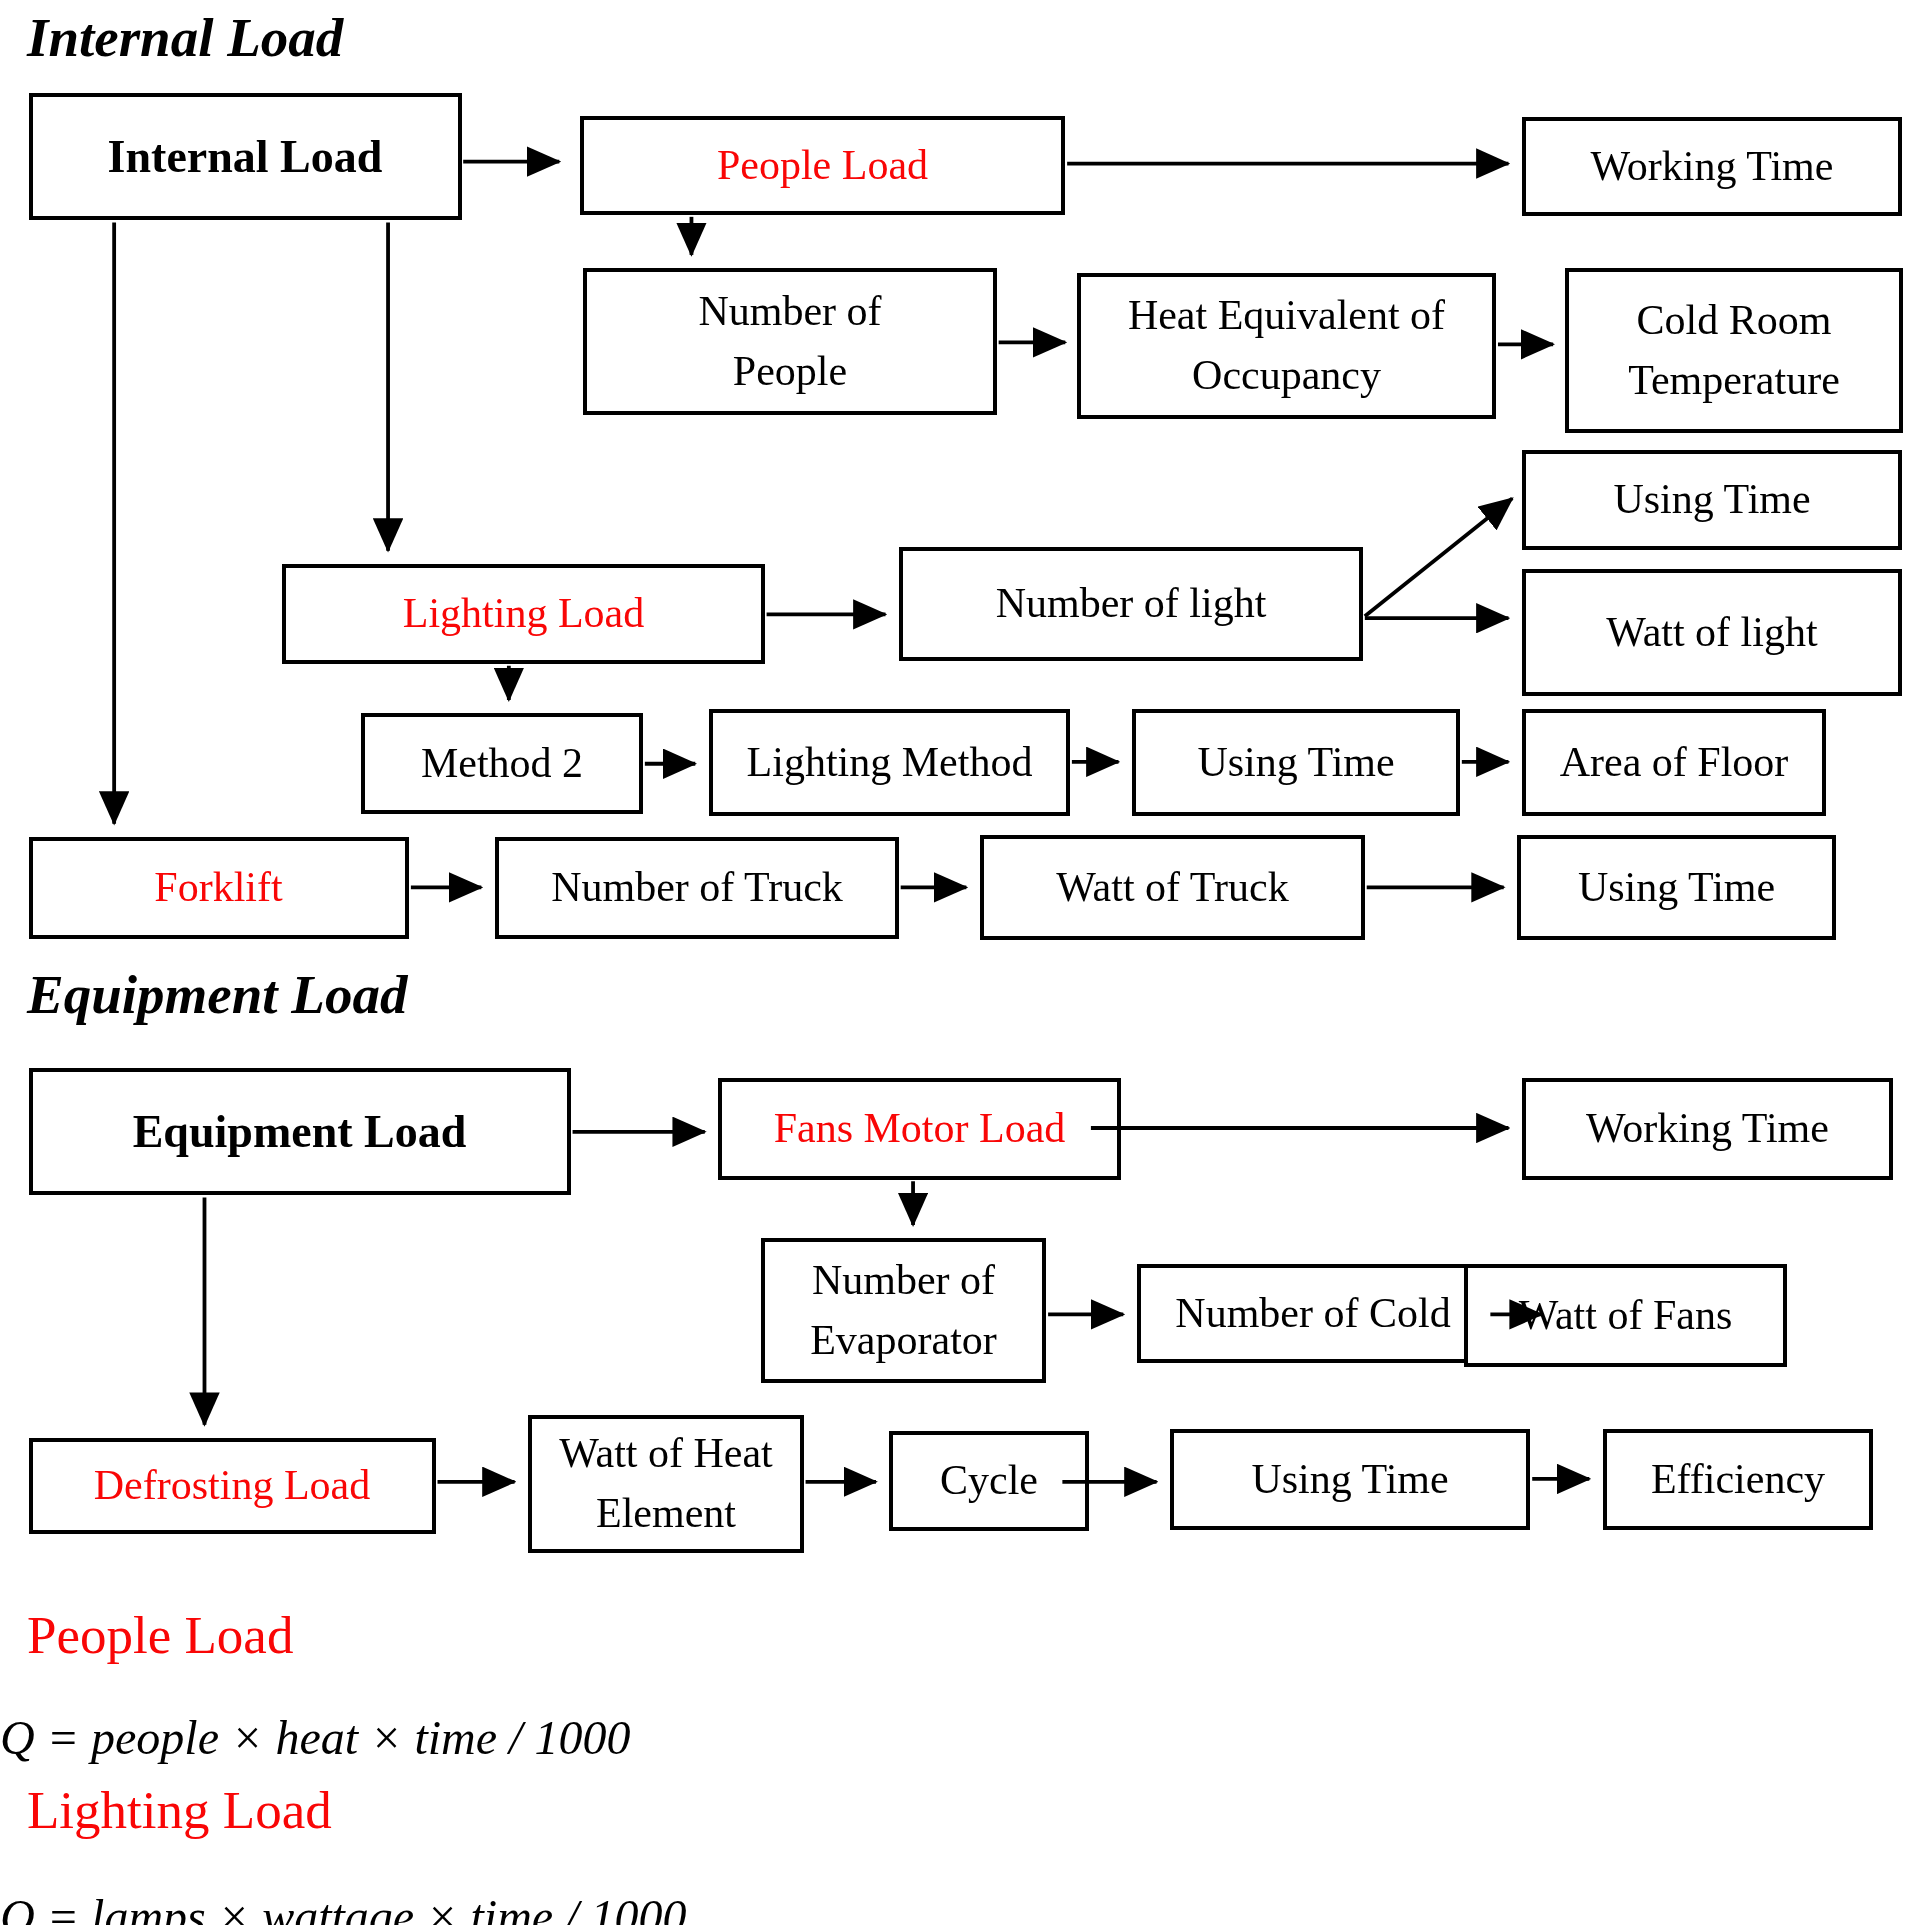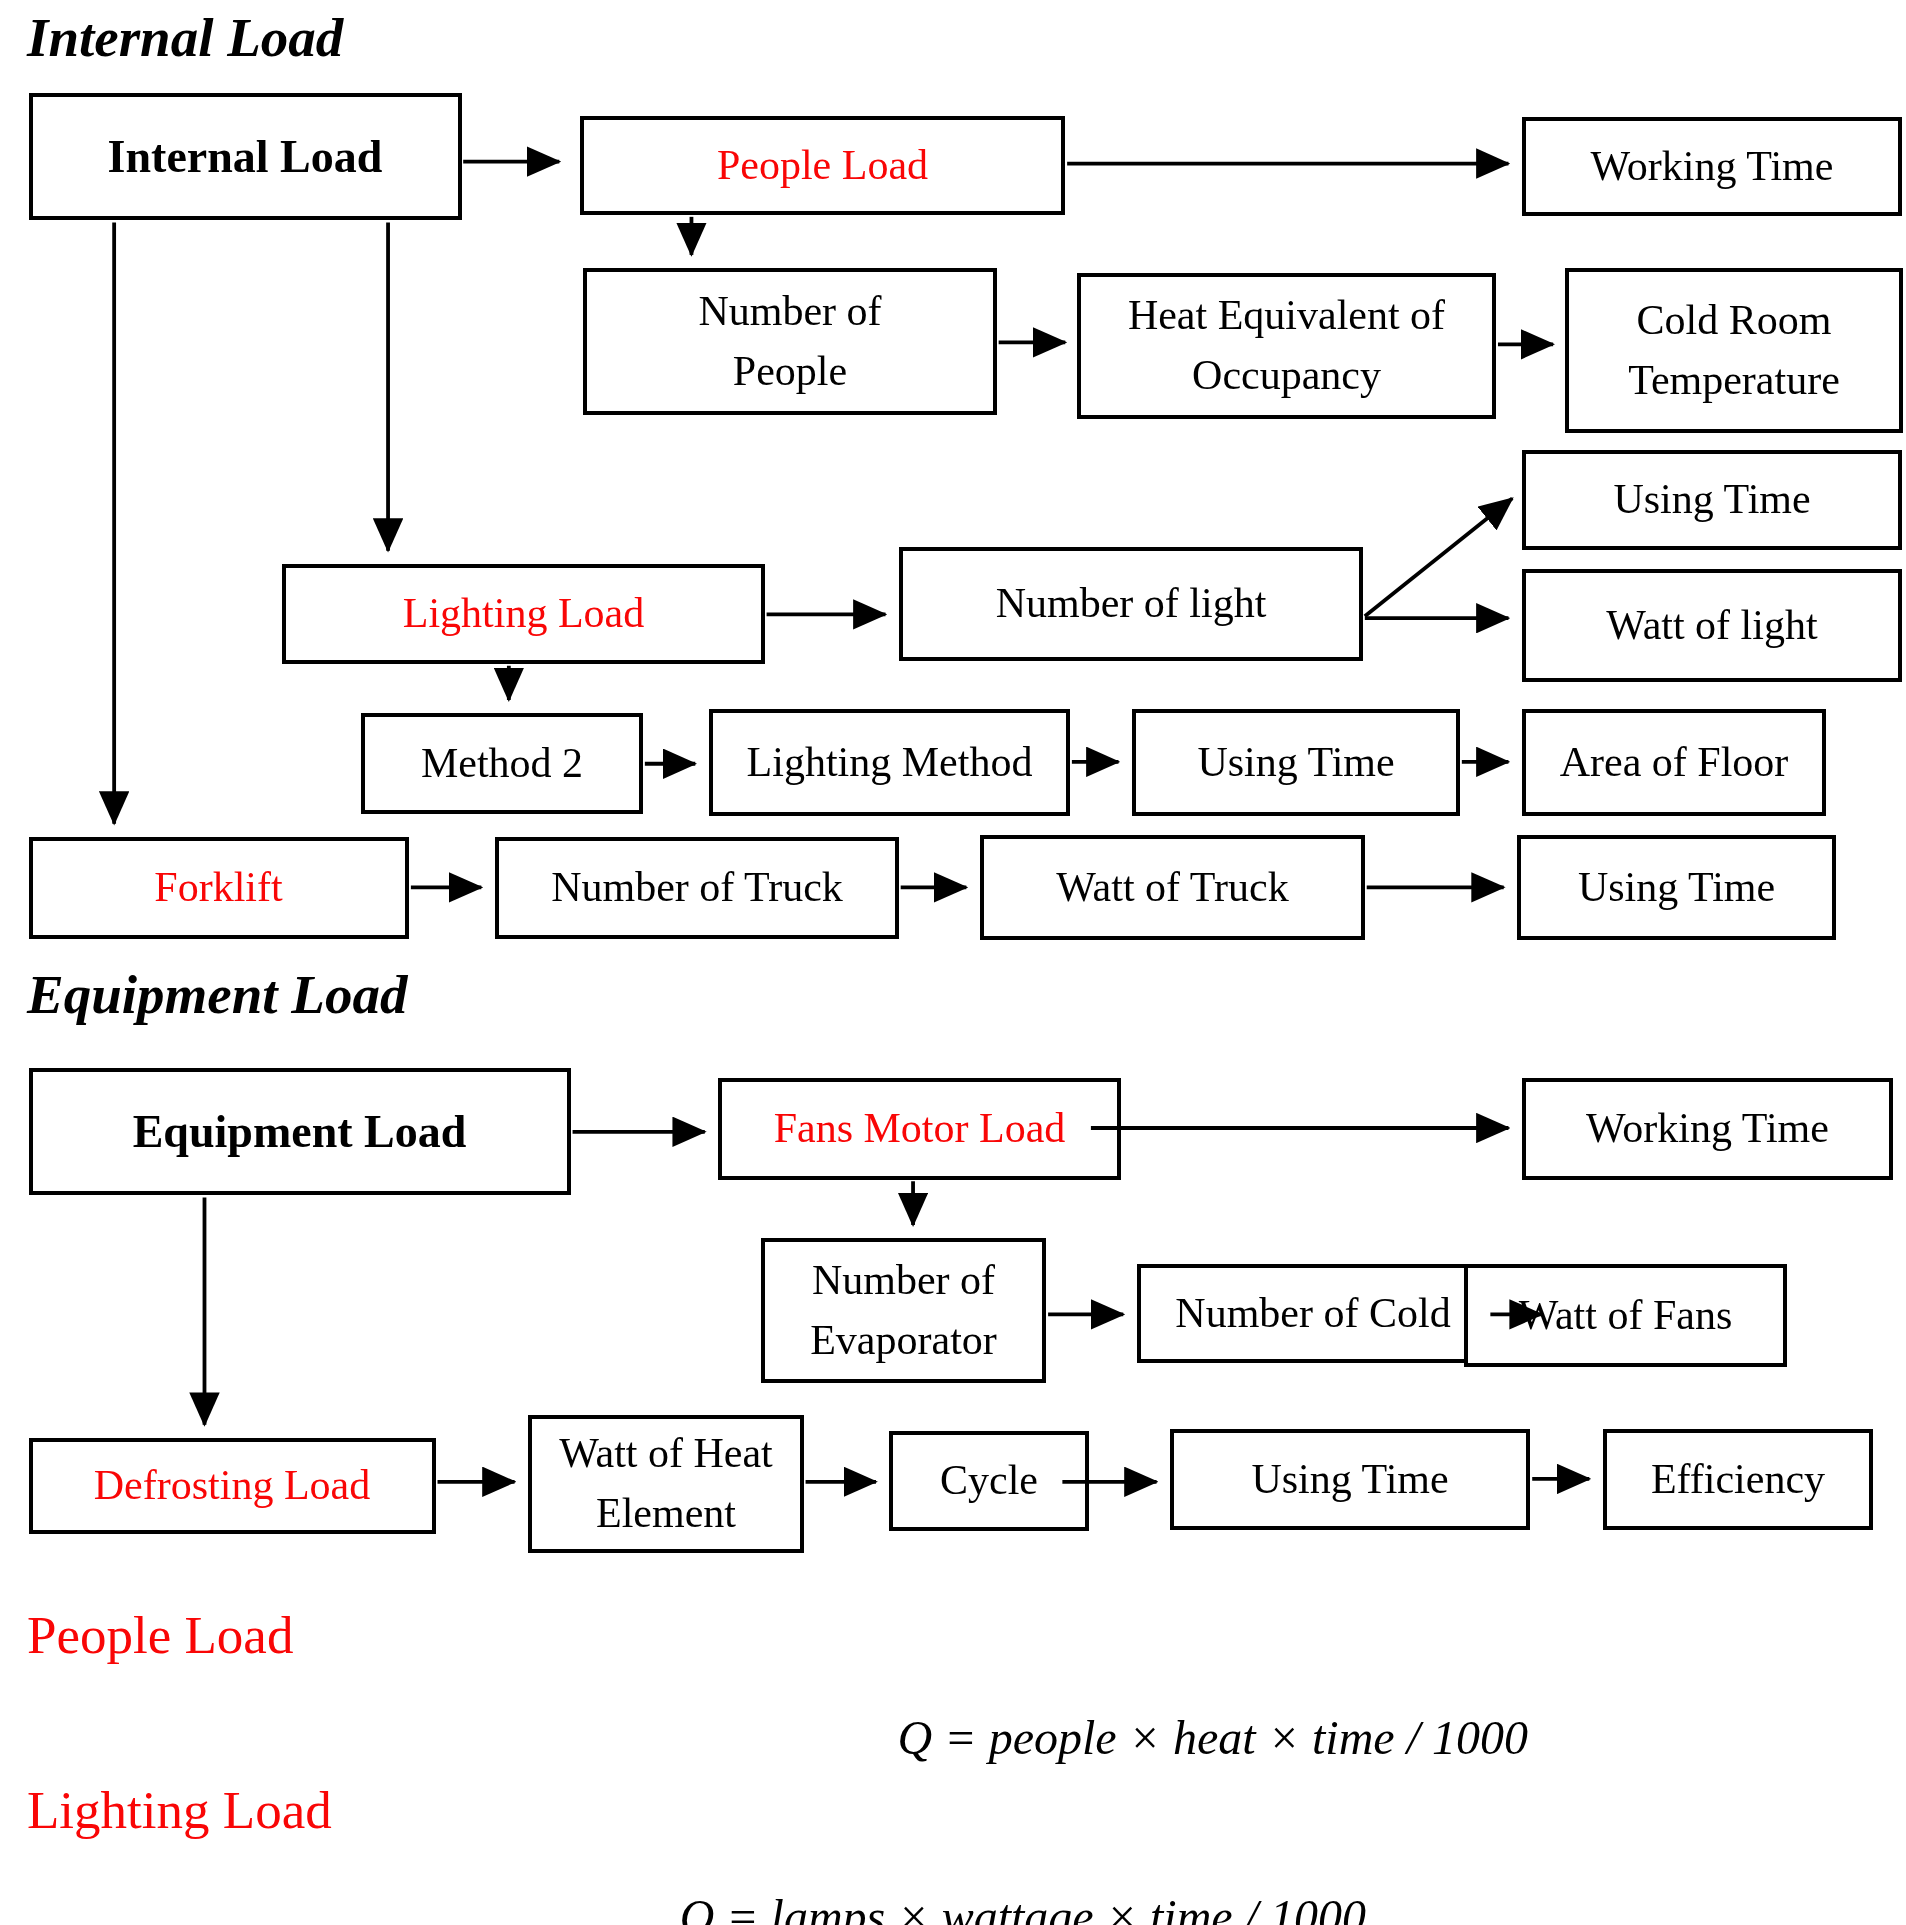--- a/index.html
+++ b/index.html
@@ -7,21 +7,21 @@
        font-family:"Liberation Serif", serif;color:#000;}
   #canvas{position:absolute;left:0;top:0;width:1906px;height:1925px;}
   .box{position:absolute;border:4.8px solid #000;background:#fff;
        display:flex;align-items:center;justify-content:center;text-align:center;
        font-size:42px;line-height:1.42;white-space:pre-line;box-sizing:border-box;}
   .bold{font-weight:bold;font-size:46px;}
   .red{color:#f90606;}
   .section-heading{position:absolute;font-size:55px;font-weight:bold;font-style:italic;
        white-space:nowrap;}
   .red-heading{position:absolute;font-size:53px;color:#f90606;white-space:nowrap;}
-  .formula{position:absolute;left:0;width:1646px;text-align:right;
+  .formula{position:absolute;left:0;width:1646px;text-align:left;
        font-size:48px;font-style:italic;white-space:nowrap;}
   svg.arrows{position:absolute;left:0;top:0;width:1906px;height:1925px;pointer-events:none;}
   svg.arrows line{stroke:#000;stroke-width:4;}
 </style>
 </head>
 <body>
 
 <div id="canvas">
 
   <div class="section-heading" style="left:27px;top:5.7px">Internal Load</div>
@@ -40,21 +40,21 @@
 
   <div class="box" style="left:1565px;top:268px;width:338px;height:165px">Cold Room
 Temperature</div>
 
   <div class="box" style="left:1522px;top:450px;width:380px;height:100px">Using Time</div>
 
   <div class="box red" style="left:282px;top:564px;width:483px;height:100px">Lighting Load</div>
 
   <div class="box" style="left:899px;top:547px;width:464px;height:114px">Number of light</div>
 
-  <div class="box" style="left:1522px;top:569px;width:380px;height:113px">Watt of light</div>
+  <div class="box" style="left:1522px;top:569px;width:380px;height:127px">Watt of light</div>
 
   <div class="box" style="left:361px;top:713px;width:282px;height:101px">Method 2</div>
 
   <div class="box" style="left:709px;top:709px;width:361px;height:107px">Lighting Method</div>
 
   <div class="box" style="left:1132px;top:709px;width:328px;height:107px">Using Time</div>
 
   <div class="box red" style="left:28.5px;top:837px;width:380px;height:102px">Forklift</div>
 
   <div class="box" style="left:1522px;top:709px;width:304px;height:107px">Area of Floor</div>

